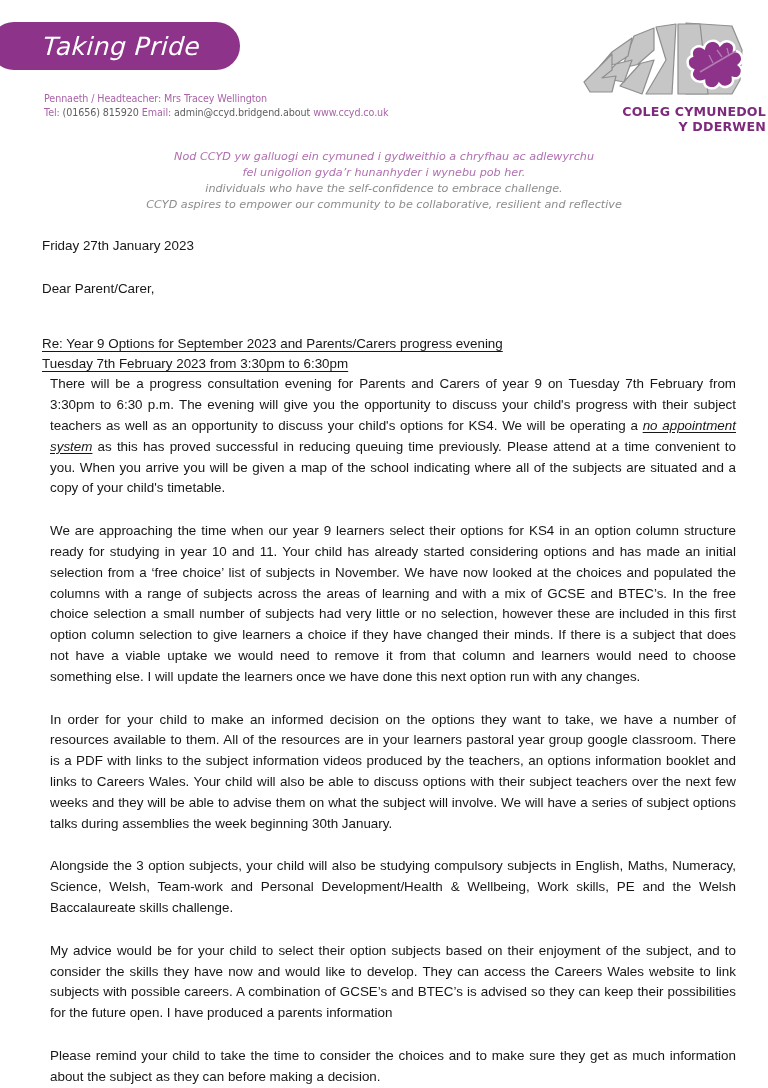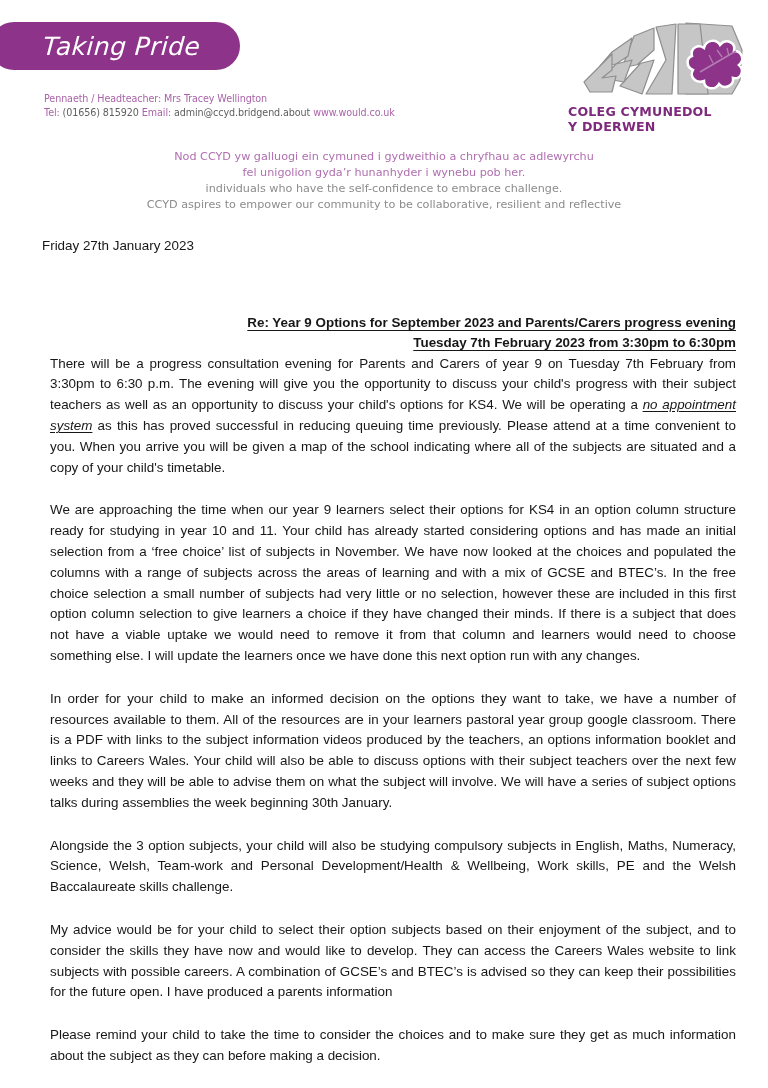--- a/index.html
+++ b/index.html
@@ -73,34 +73,35 @@
     left: 14px;
     top: 0;
     width: 170px;
     height: 86px;
   }
   .logo-text {
     position: absolute;
     left: 0;
     top: 84px;
     width: 198px;
-    text-align: left;
+    text-align: right;
     font-family: "DejaVu Sans", sans-serif;
     font-weight: bold;
     font-size: 12.6px;
     line-height: 15px;
     letter-spacing: 0.2px;
     color: #7e2a7c;
   }
 
   
   .mission {
     margin: 4px 0 0 0;
     text-align: center;
     font-family: "DejaVu Sans", sans-serif;
+    font-style: italic;
     font-size: 11.2px;
     line-height: 16px;
   }
   .mission-cy { color: #b06fb0; }
   .mission-en { color: #8c8c8c; }
 
   
   .letter {
     position: absolute;
     left: 42px;
@@ -108,22 +109,22 @@
     width: 694px;
     font-family: "Liberation Sans", sans-serif;
     font-size: 13.4px;
     line-height: 20.8px;
     color: #171717;
   }
   .meta-line { margin: 0 0 0 0; }
   .meta-gap  { height: 22px; }
 
   .subject {
-    text-align: right;
-    font-weight: bold;
+    text-align: left;
+    font-weight: normal;
     font-size: 13.4px;
     line-height: 20.4px;
     margin: 34px 0 0 0;
   }
   .subject span {
     text-decoration: underline;
     text-underline-offset: 2.5px;
   }
 
   .para {
@@ -146,21 +147,21 @@
 
   <div class="pride-banner">
     <span class="pride-banner-text">Taking Pride</span>
   </div>
 
   <div class="contact-block">
     <span class="contact-line">
       <span class="c-purple">Pennaeth / Headteacher:</span><span class="c-purple"> Mrs Tracey Wellington</span>
     </span>
     <span class="contact-line">
-      <span class="c-purple">Tel:</span><span class="c-grey"> (01656) 815920 </span><span class="c-purple"> Email:</span><span class="c-grey"> admin@ccyd.bridgend.about </span><span class="c-purple"> www.would.co.uk</span>
+      <span class="c-purple">Tel:</span><span class="c-grey"> (01656) 815920 </span><span class="c-purple"> Email:</span><span class="c-grey"> admin@ccyd.bridgend.about </span><span class="c-purple"> www.ccyd.co.uk</span>
     </span>
   </div>
 
   <div class="logo-wrap">
     <svg class="logo-mark" viewBox="0 0 170 86">
       <g stroke="#8f8f8f" stroke-width="1.2" fill="#c6c6c6" stroke-linejoin="round">
         <path d="M104 3 L150 6 L160 30 L158 60 L150 74 L104 74 Z"></path>
         <path d="M96 4 L118 4 L126 74 L96 74 Z"></path>
         <path d="M74 7 L94 4 L90 74 L64 74 L84 40 Z"></path>
         <path d="M52 16 L72 8 L72 30 L56 44 L72 40 L60 74 L38 66 L58 44 L40 48 Z"></path>
@@ -188,20 +189,21 @@
   <div class="mission-cy">Nod CCYD yw galluogi ein cymuned i gydweithio a chryfhau ac adlewyrchu</div>
   <div class="mission-cy">fel unigolion gyda’r hunanhyder i wynebu pob her.</div>
   <div class="mission-en">individuals who have the self-confidence to embrace challenge.</div>
   <div class="mission-en">CCYD aspires to empower our community to be collaborative, resilient and reflective</div>
 </div>
 
 <div class="letter">
 
   <div class="meta-line">Friday 27th January 2023</div>
   <div class="meta-gap"></div>
+  <div class="meta-line">Dear Parent/Carer,</div>
 
   <div class="subject">
     <span>Re: Year 9 Options for September 2023 and Parents/Carers progress evening </span><br>
     <span>Tuesday 7th February 2023 from 3:30pm to 6:30pm</span>
   </div>
 
   <p class="para body-start"><span>There will be a progress consultation evening for Parents and Carers of year 9 on Tuesday 7th February from 3:30pm to 6:30 p.m. The evening will give you the opportunity to discuss your child's progress with their subject teachers as well as an opportunity to discuss your child's options for KS4. We will be operating a </span><span class="u-italic">no appointment system</span><span> as this has proved successful in reducing queuing time previously. Please attend at a time convenient to you. When you arrive you will be given a map of the school indicating where all of the subjects are situated and a copy of your child's timetable.</span></p>
 
   <p class="para">We are approaching the time when our year 9 learners select their options for KS4 in an option column structure ready for studying in year 10 and 11. Your child has already started considering options and has made an initial selection from a ‘free choice’ list of subjects in November. We have now looked at the choices and populated the columns with a range of subjects across the areas of learning and with a mix of GCSE and BTEC’s. In the free choice selection a small number of subjects had very little or no selection, however these are included in this first option column selection to give learners a choice if they have changed their minds. If there is a subject that does not have a viable uptake we would need to remove it from that column and learners would need to choose something else. I will update the learners once we have done this next option run with any changes.</p>
 

